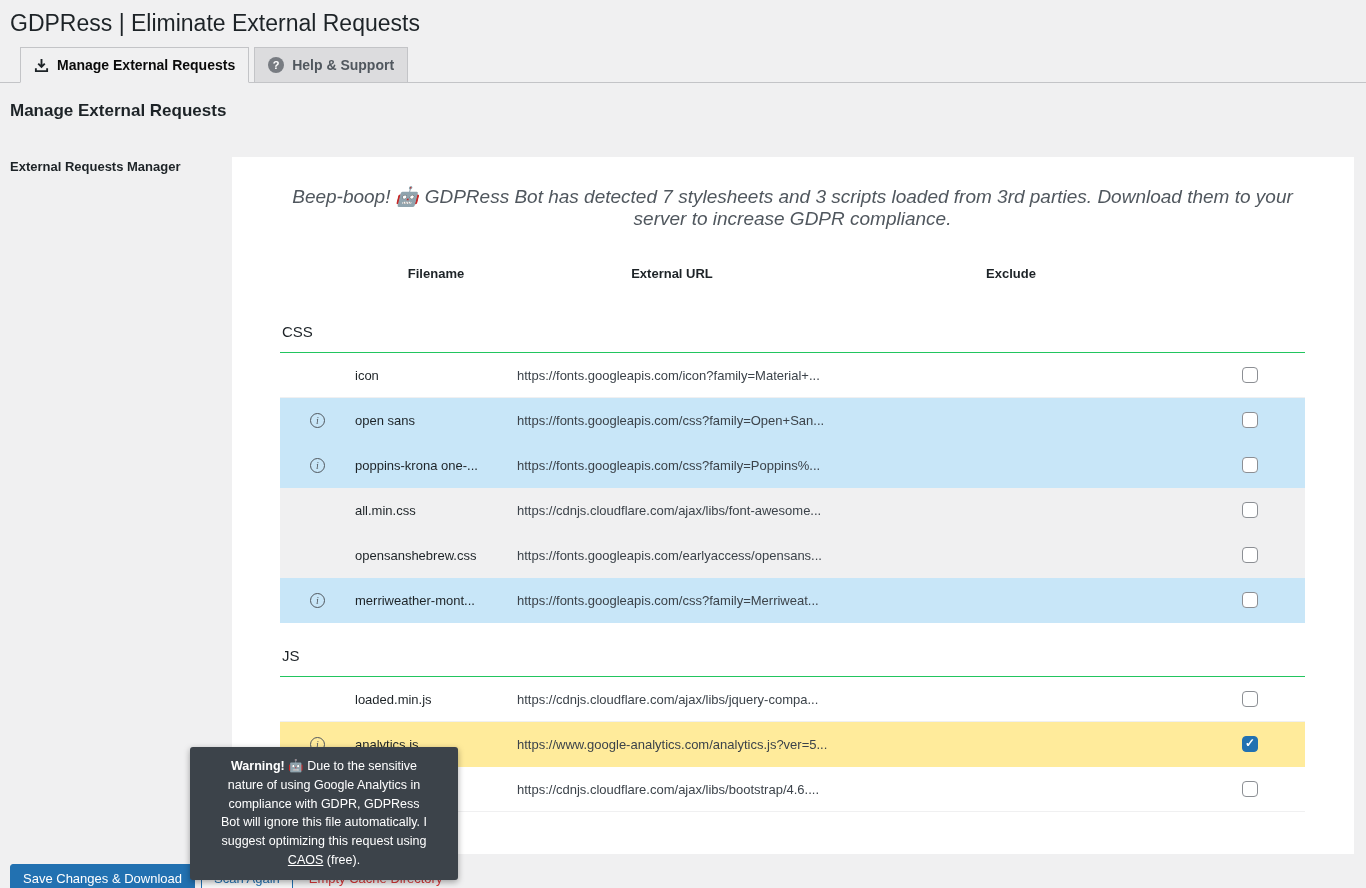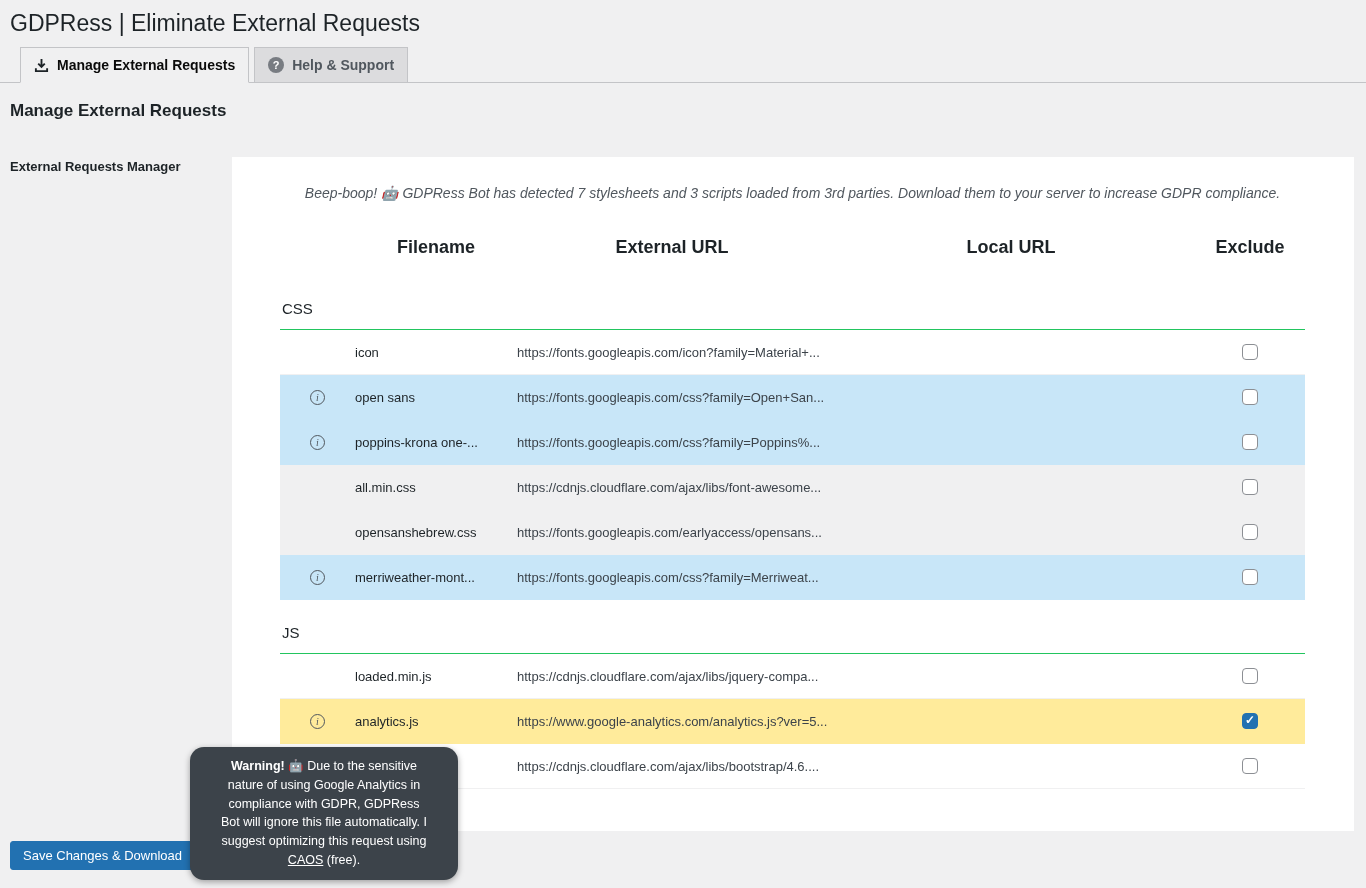--- a/index.html
+++ b/index.html
@@ -34,25 +34,25 @@
   .dl-icon { display: inline-flex; }
 
   
   .section-heading { font-size: 17px; font-weight: 600; padding: 18px 0 0 10px; color: #1d2327; }
 
   
   .form-row { display: flex; margin-top: 36px; }
   .form-label { width: 232px; padding: 2px 0 0 10px; font-weight: 700; font-size: 13px; }
   .panel { width: 1122px; background: #ffffff; padding: 28px 49px 42px 48px; }
 
-  .intro { text-align: center; font-style: italic; color: #50575e; font-size: 14px; margin-bottom: 22px; }
+  .intro { text-align: center; font-style: italic; color: #50575e; font-size: 19px; margin-bottom: 22px; }
 
   .tgrid { display: grid; grid-template-columns: 75px 162px 310px 1fr 110px; }
   .thead { padding: 14px 0 18px; }
-  .hcell { text-align: center; font-weight: 700; font-size: 18px; color: #1d2327; }
+  .hcell { text-align: center; font-weight: 700; font-size: 13px; color: #1d2327; }
 
   .group-label { font-size: 15px; color: #1d2327; padding: 24px 2px 12px; border-bottom: 1px solid #22c55e; }
 
   .trow { align-items: center; height: 45px; border-bottom: 1px solid #f0f0f1; background: #fff; }
   .trow.bg-blue  { background: #c8e6f8; border-bottom-color: #c8e6f8; }
   .trow.bg-gray  { background: #f0f0f1; border-bottom-color: #f0f0f1; }
   .trow.bg-yellow{ background: #ffeb9b; border-bottom-color: #ffeb9b; }
 
   .c-info { display: flex; justify-content: center; }
   .c-file { font-weight: 400; font-size: 13px; color: #1d2327; white-space: nowrap; overflow: hidden; }
@@ -83,21 +83,21 @@
   .btn { font-family: inherit; font-size: 13px; padding: 6px 12px; border-radius: 3px; cursor: pointer; }
   .btn-primary { background: #2271b1; border: 1px solid #2271b1; color: #fff; }
   .btn-secondary { background: #f6f7f7; border: 1px solid #2271b1; color: #2271b1; }
   .btn-danger-link { background: none; border: none; color: #d63638; padding: 6px 10px; font-size: 13px; cursor: pointer; font-family: inherit; }
 
   
   .tooltip {
     position: absolute; left: 190px; top: 747px; width: 268px;
     background: #3c434a; color: #fff; text-align: center;
     font-size: 12.5px; line-height: 1.5; padding: 10px 28px;
-    border-radius: 14px; box-shadow: 0 2px 6px rgba(0,0,0,.35); z-index: 10;
+    border-radius: 3px; box-shadow: 0 2px 6px rgba(0,0,0,.35); z-index: 10;
   }
   .tooltip .bold { font-weight: 700; }
   .tooltip a { color: #fff; text-decoration: underline; cursor: pointer; }
 </style>
 </head>
 <body>
 
 <div class="page">
 
   <h1 class="page-title">GDPRess | Eliminate External Requests</h1>
@@ -123,21 +123,20 @@
   <div class="form-row">
     <div class="form-label">External Requests Manager</div>
 
     <div class="panel">
       <p class="intro">Beep-boop! 🤖 GDPRess Bot has detected 7 stylesheets and 3 scripts loaded from 3rd parties. Download them to your server to increase GDPR compliance.</p>
 
       <div class="tgrid thead">
         <div class="hcell"></div>
         <div class="hcell">Filename</div>
         <div class="hcell">External URL</div>
-        <div class="hcell">Local URL</div>
         <div class="hcell">Exclude</div>
       </div>
 
       <div class="group-label">CSS</div>
 
       <div class="tgrid trow">
         <div class="c-info"></div>
         <div class="c-file">icon</div>
         <div class="c-url">https://fonts.googleapis.com/icon?family=Material+...</div>
         <div class="c-local"></div>

